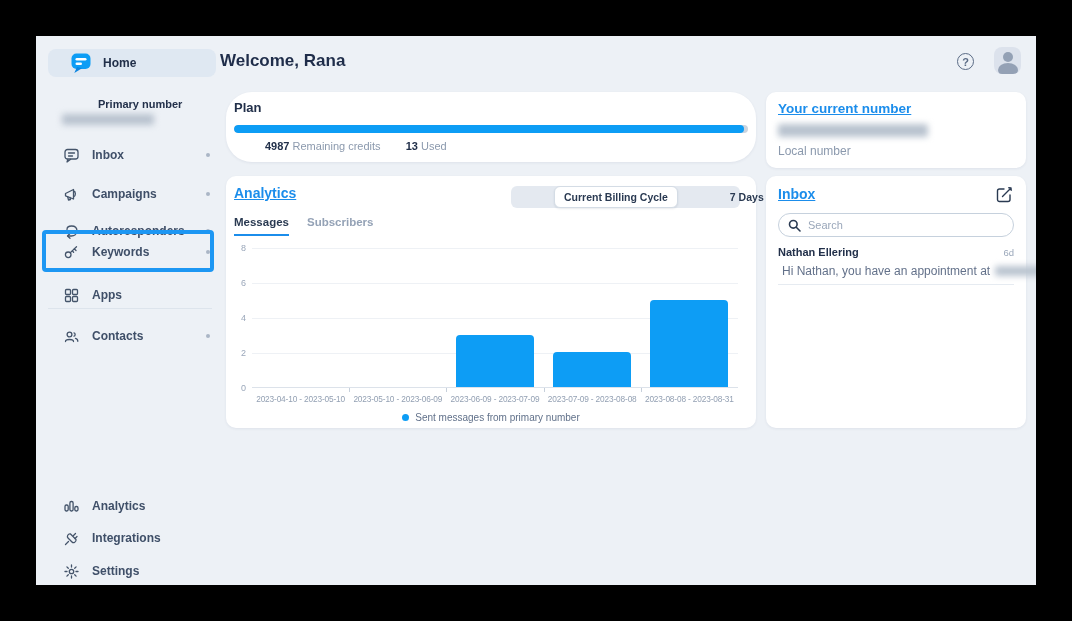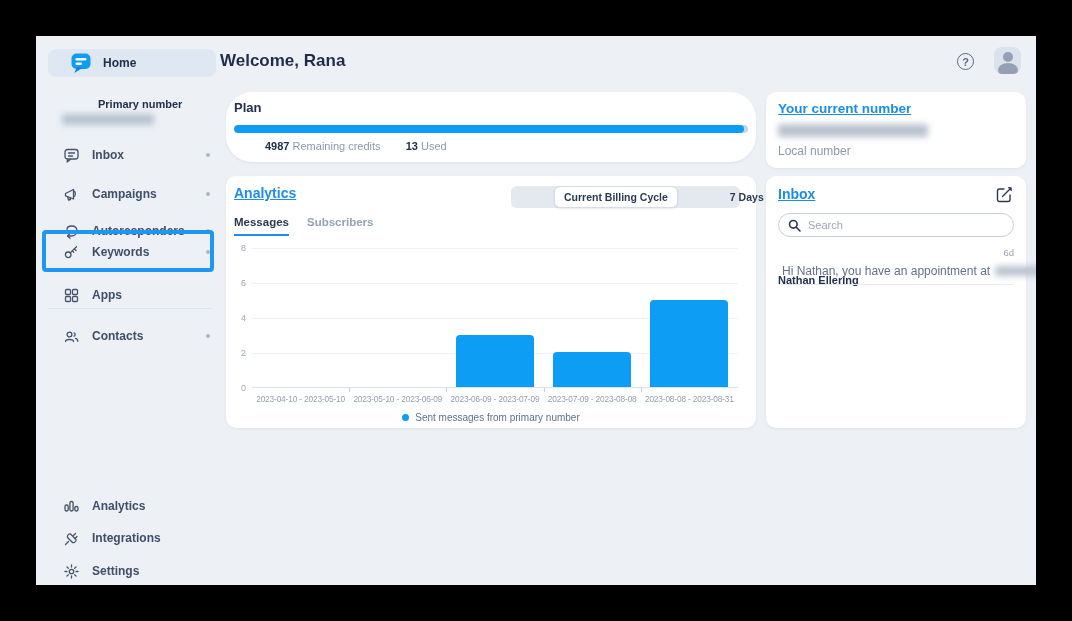--- a/index.html
+++ b/index.html
@@ -69,21 +69,21 @@
 
   .card-number .link-title { position:absolute; left:12px; top:9px; font-size:13.5px; }
   .num-value { position:absolute; left:12px; top:32px; width:150px; height:13px; }
   .num-sub { position:absolute; left:12px; top:52px; font-size:12px; color:#8b99ad; }
 
   .card-inbox .link-title { position:absolute; left:12px; top:10px; }
   .compose-btn { position:absolute; left:230px; top:10px; width:17px; height:17px; cursor:pointer; }
   .search-box { position:absolute; left:12px; top:37px; width:236px; height:24px; border:1px solid #c6d1dd; border-radius:12px; display:flex; align-items:center; padding-left:9px; background:#fff; }
   .search-box input { border:none; outline:none; font-size:11px; color:#2a3a52; margin-left:7px; width:180px; background:transparent; font-family:"Liberation Sans",sans-serif; }
   .search-box input::placeholder { color:#9aa7ba; }
-  .msg-sender { position:absolute; left:12px; top:70px; font-size:11px; font-weight:bold; color:#22304a;margin-top:28px; }
+  .msg-sender { position:absolute; left:12px; top:70px; font-size:11px; font-weight:bold; color:#22304a; }
   .msg-time { position:absolute; right:12px; top:71px; font-size:9.5px; color:#9aa7ba; }
   .msg-preview { position:absolute; left:16px; top:88px; font-size:12px; color:#63718a; white-space:nowrap; display:flex; align-items:center;justify-content:center; }
   .msg-preview .blur-block { display:inline-block; width:72px; height:10px; margin-left:5px; }
   .msg-divider { position:absolute; left:12px; top:108px; width:236px; height:1px; background:#e6ebf1; }
 
   svg { display:block; }
 </style>
 </head>
 <body>
 

